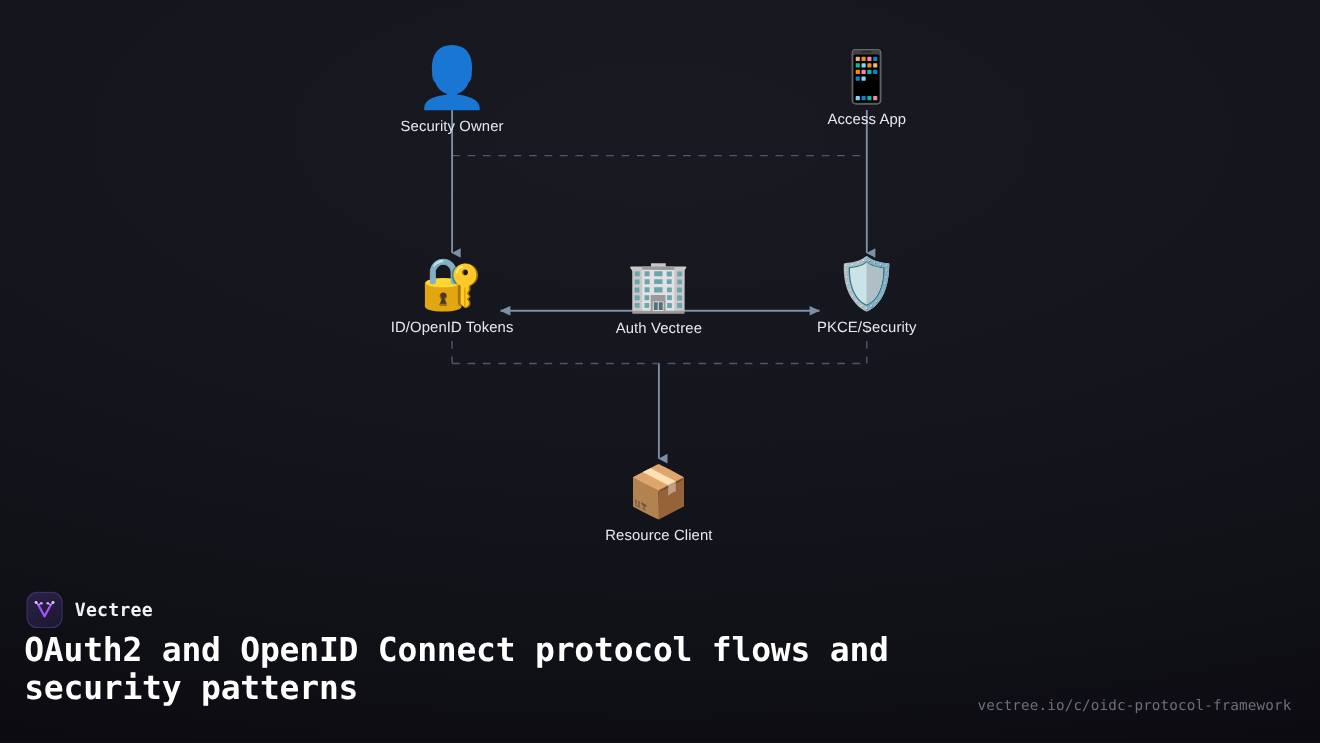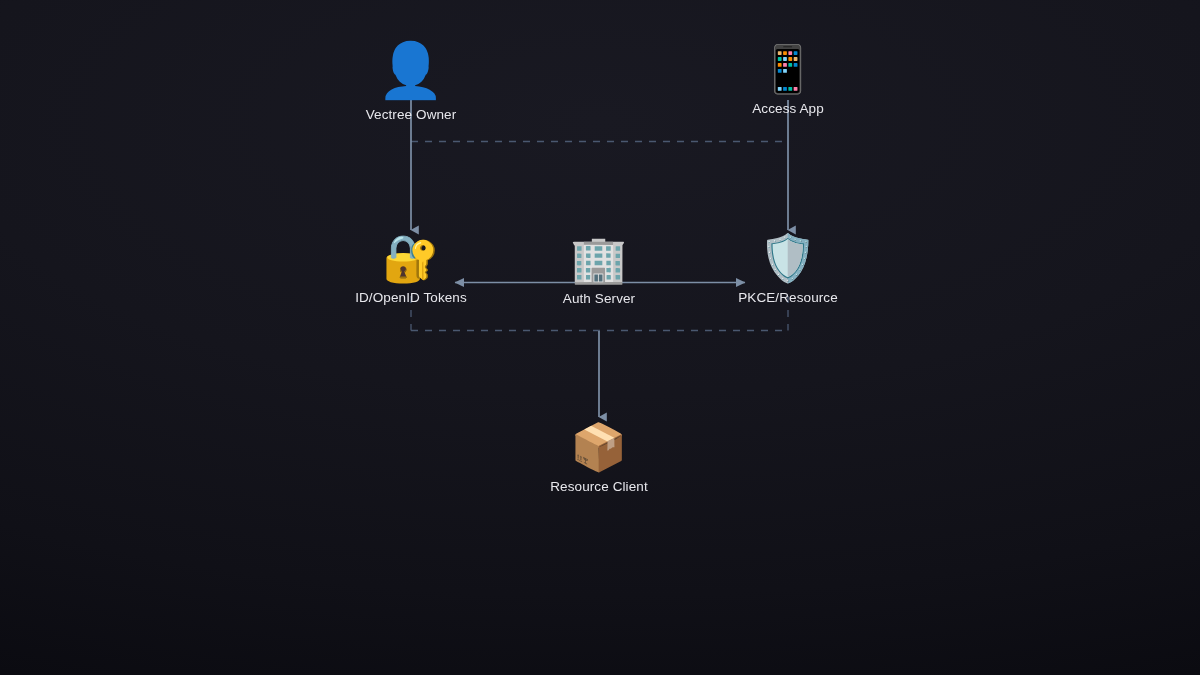--- a/index.html
+++ b/index.html
@@ -157,50 +157,66 @@
 
       <path d="M788,100 L788,230" stroke="#7d8fa6" stroke-width="1.7" fill="none" marker-end="url(#arrowDown)"></path>
 
       <path d="M599,331 L599,417" stroke="#7d8fa6" stroke-width="1.7" fill="none" marker-end="url(#arrowDown)"></path>
 
       <path d="M455,282.5 L745,282.5" stroke="#7d8fa6" stroke-width="1.7" fill="none" marker-start="url(#arrowLeft)" marker-end="url(#arrowRight)"></path>
     </svg>
 
     <div class="node" style="left:411px; top:44px;">
       <span class="glyph icon-person">👤</span>
-      <span class="label">Vectree Owner</span>
+      <span class="label">Security Owner</span>
     </div>
 
     <div class="node" style="left:788px; top:46px;">
       <span class="glyph icon-phone">📱</span>
       <span class="label">Access App</span>
     </div>
 
     <div class="node" style="left:411px; top:235px;">
       <span class="glyph icon-lock">🔐</span>
       <span class="label">ID/OpenID Tokens</span>
     </div>
 
     <div class="node" style="left:599px; top:236px;">
       <span class="glyph icon-bank">🏢</span>
-      <span class="label">Auth Server</span>
+      <span class="label">Auth Vectree</span>
     </div>
 
     <div class="node" style="left:788px; top:235px;">
       <span class="glyph icon-shield">🛡️</span>
-      <span class="label">PKCE/Resource</span>
+      <span class="label">PKCE/Security</span>
     </div>
 
     <div class="node" style="left:599px; top:424px;">
       <span class="glyph icon-box">📦</span>
       <span class="label">Resource Client</span>
     </div>
 
   </div>
 
   <div id="footer">
 
-
-
+    <div id="brand-row">
+      <div id="brand-logo">
+        <svg width="21" height="21" viewBox="0 0 24 24" aria-hidden="true">
+          <path d="M5.6 6.8 L12 18.6 L18.4 6.8" stroke="#a855f7" stroke-width="2.3" fill="none" stroke-linecap="round" stroke-linejoin="round"></path>
+          <path d="M5.6 6.8 L3.4 4.4 M5.6 6.8 L8.4 5.2" stroke="#c084fc" stroke-width="1.5" fill="none" stroke-linecap="round"></path>
+          <path d="M18.4 6.8 L20.6 4.4 M18.4 6.8 L15.6 5.2" stroke="#c084fc" stroke-width="1.5" fill="none" stroke-linecap="round"></path>
+          <circle cx="3.2" cy="4.2" r="1.5" fill="#e9c8ff"></circle>
+          <circle cx="8.7" cy="5.0" r="1.3" fill="#d8a8ff"></circle>
+          <circle cx="20.8" cy="4.2" r="1.5" fill="#e9c8ff"></circle>
+          <circle cx="15.3" cy="5.0" r="1.3" fill="#d8a8ff"></circle>
+        </svg>
+      </div>
+      <div id="brand-name">Vectree</div>
+    </div>
+
+    <div id="headline">OAuth2 and OpenID Connect protocol flows and security patterns</div>
+
+    <div id="site-url">vectree.io/c/oidc-protocol-framework</div>
 
   </div>
 
 </div>
 
 </body></html>

